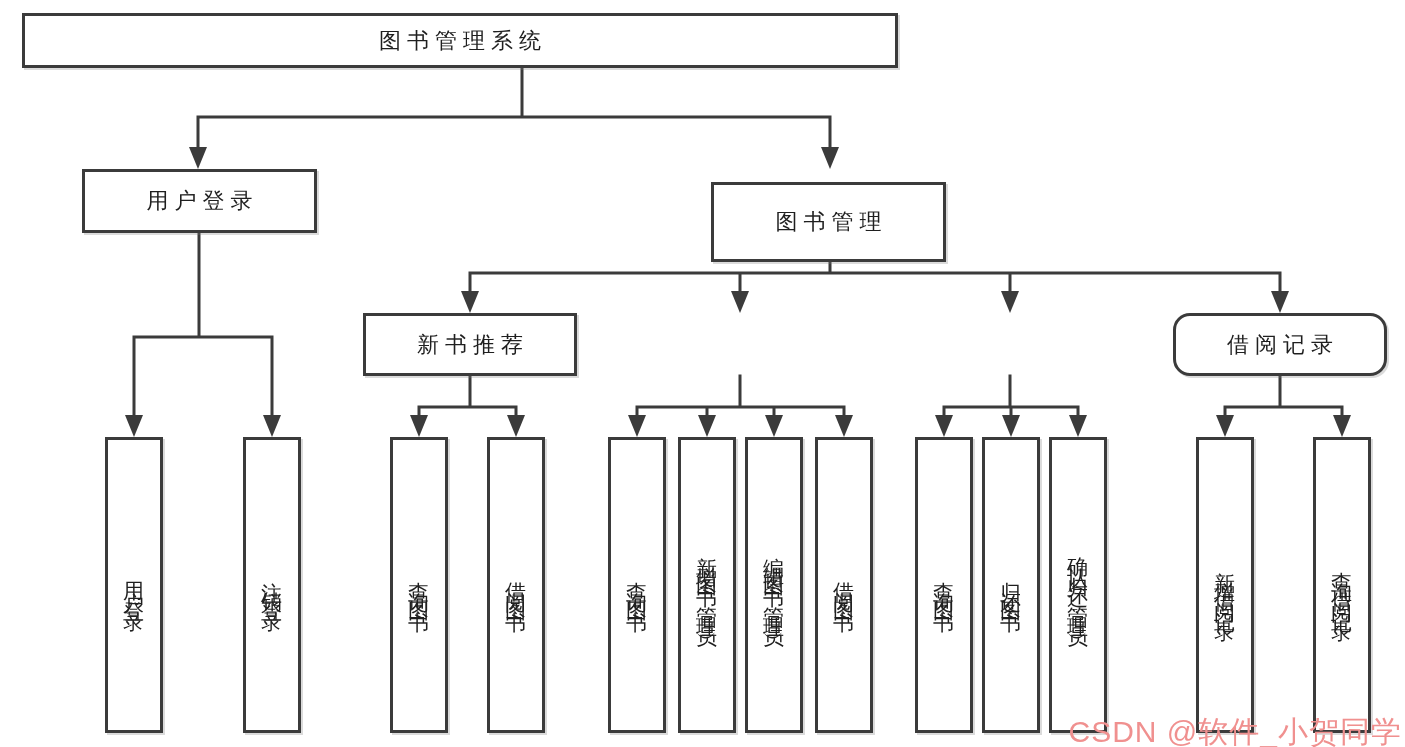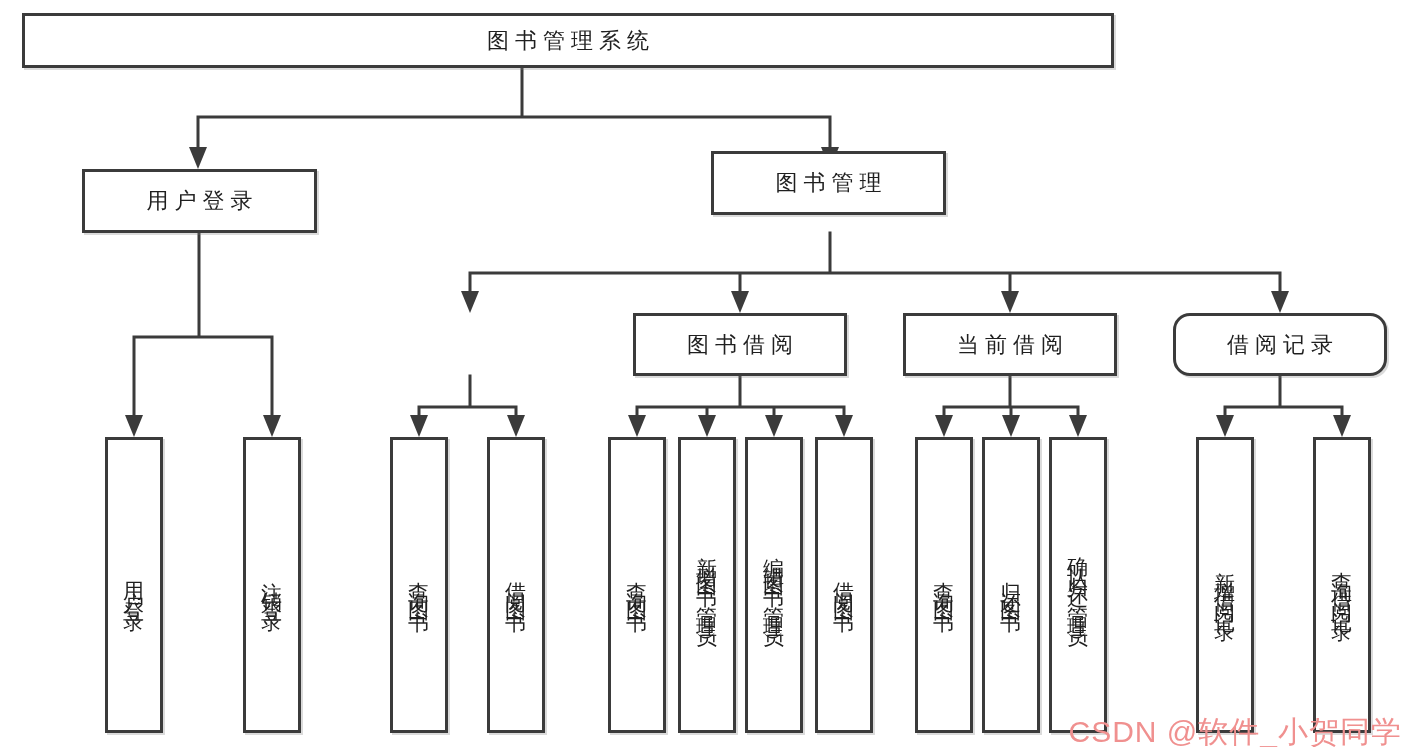--- a/index.html
+++ b/index.html
@@ -29,23 +29,23 @@
     box-shadow:2px 2px 0 rgba(125,125,125,0.28);
     display:flex;align-items:center;justify-content:center;
   }
   .h-label{
     font-size:22px;
     letter-spacing:6px;
     text-indent:6px;
     white-space:nowrap;
     color:var(--text);
   }
-  .root-box{left:22px;top:13px;width:1092px;height:55px;}
+  .root-box{left:22px;top:13px;width:876px;height:55px;}
   .lv1-user{left:82px;top:169px;width:235px;height:64px;}
-  .lv1-book{left:711px;top:151px;width:235px;height:64px;}
+  .lv1-book{left:711px;top:182px;width:235px;height:80px;}
   .lv2{top:313px;width:214px;height:63px;}
   .lv2.g0{left:363px;}
   .lv2.g1{left:633px;}
   .lv2.g2{left:903px;}
   .lv2.g3{left:1173px;border-radius:17px;}
   .leaf{top:437px;width:58px;height:296px;}
   .vtext{
     writing-mode:vertical-rl;
     text-orientation:mixed;
     font-size:21px;
@@ -142,25 +142,22 @@
     <span class="h-label">图书管理系统</span>
   </div>
 
   <div class="box lv1-user">
     <span class="h-label">用户登录</span>
   </div>
   <div class="box lv1-book">
     <span class="h-label">图书管理</span>
   </div>
 
-  <div class="box lv2 g1">
-    <span class="h-label">图书借阅</span>
-  </div>
-  <div class="box lv2 g2">
-    <span class="h-label">当前借阅</span>
+  <div class="box lv2 g0">
+    <span class="h-label">新书推荐</span>
   </div>
   <div class="box lv2 g3">
     <span class="h-label">借阅记录</span>
   </div>
 
   <div class="box leaf u0">
     <span class="vtext">用户登录</span>
   </div>
   <div class="box leaf u1">
     <span class="vtext">注销登录</span>

